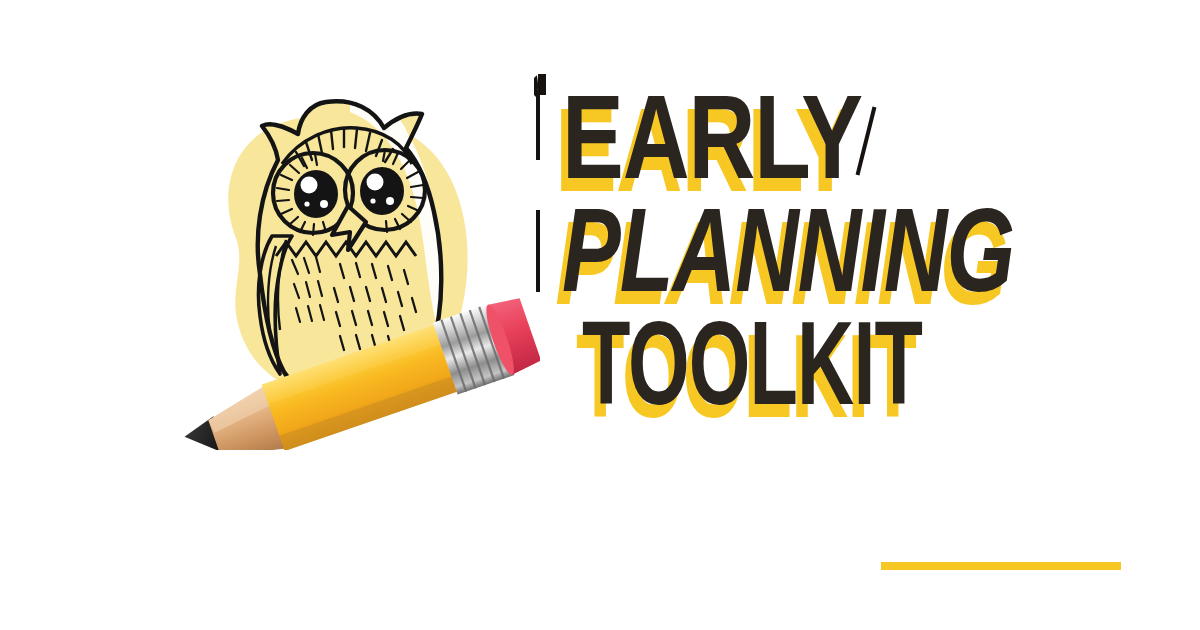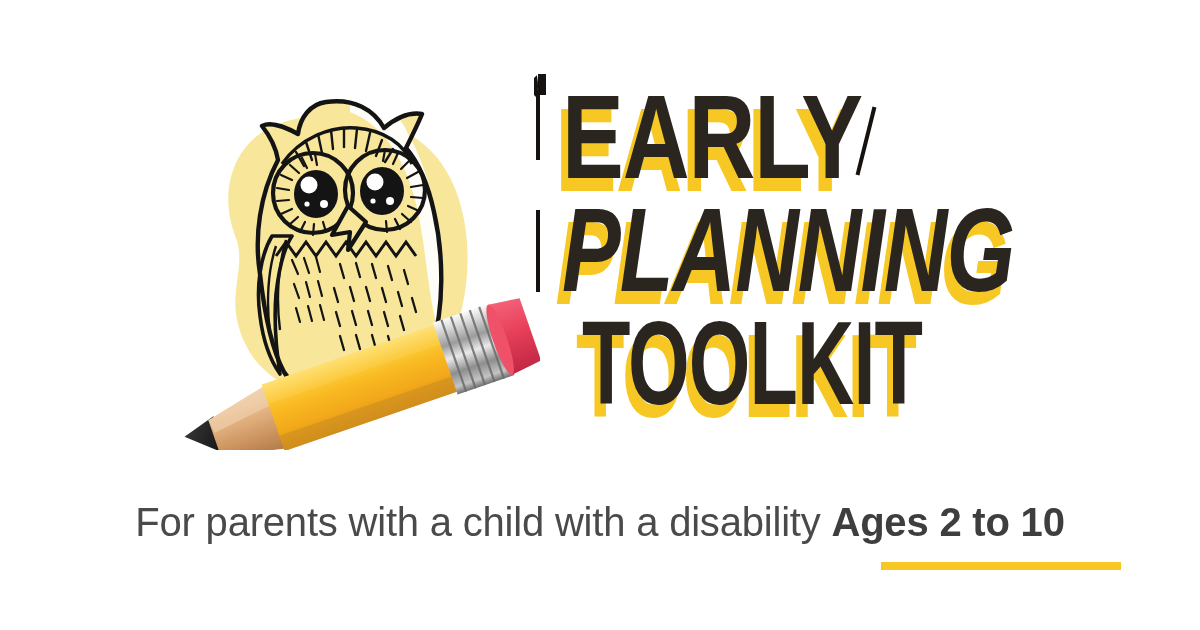--- a/index.html
+++ b/index.html
@@ -405,18 +405,15 @@
     </div>
 
     <span class="deco" id="deco-early-left"></span>
     <span class="deco" id="deco-early-right"></span>
     <span class="deco" id="deco-plan-left"></span>
     <span id="deco-plan-right"></span>
     <span id="deco-tool-left"></span>
     <span id="deco-tool-right"></span>
   </div>
 
-  <div id="tagline">
-    <span id="tagline-normal">For parents with a child with a disability </span><span id="tagline-bold">Ages 2 to 10</span>
-  </div>
   <div id="tagline-underline"></div>
 
 </div>
 
 </body></html>

